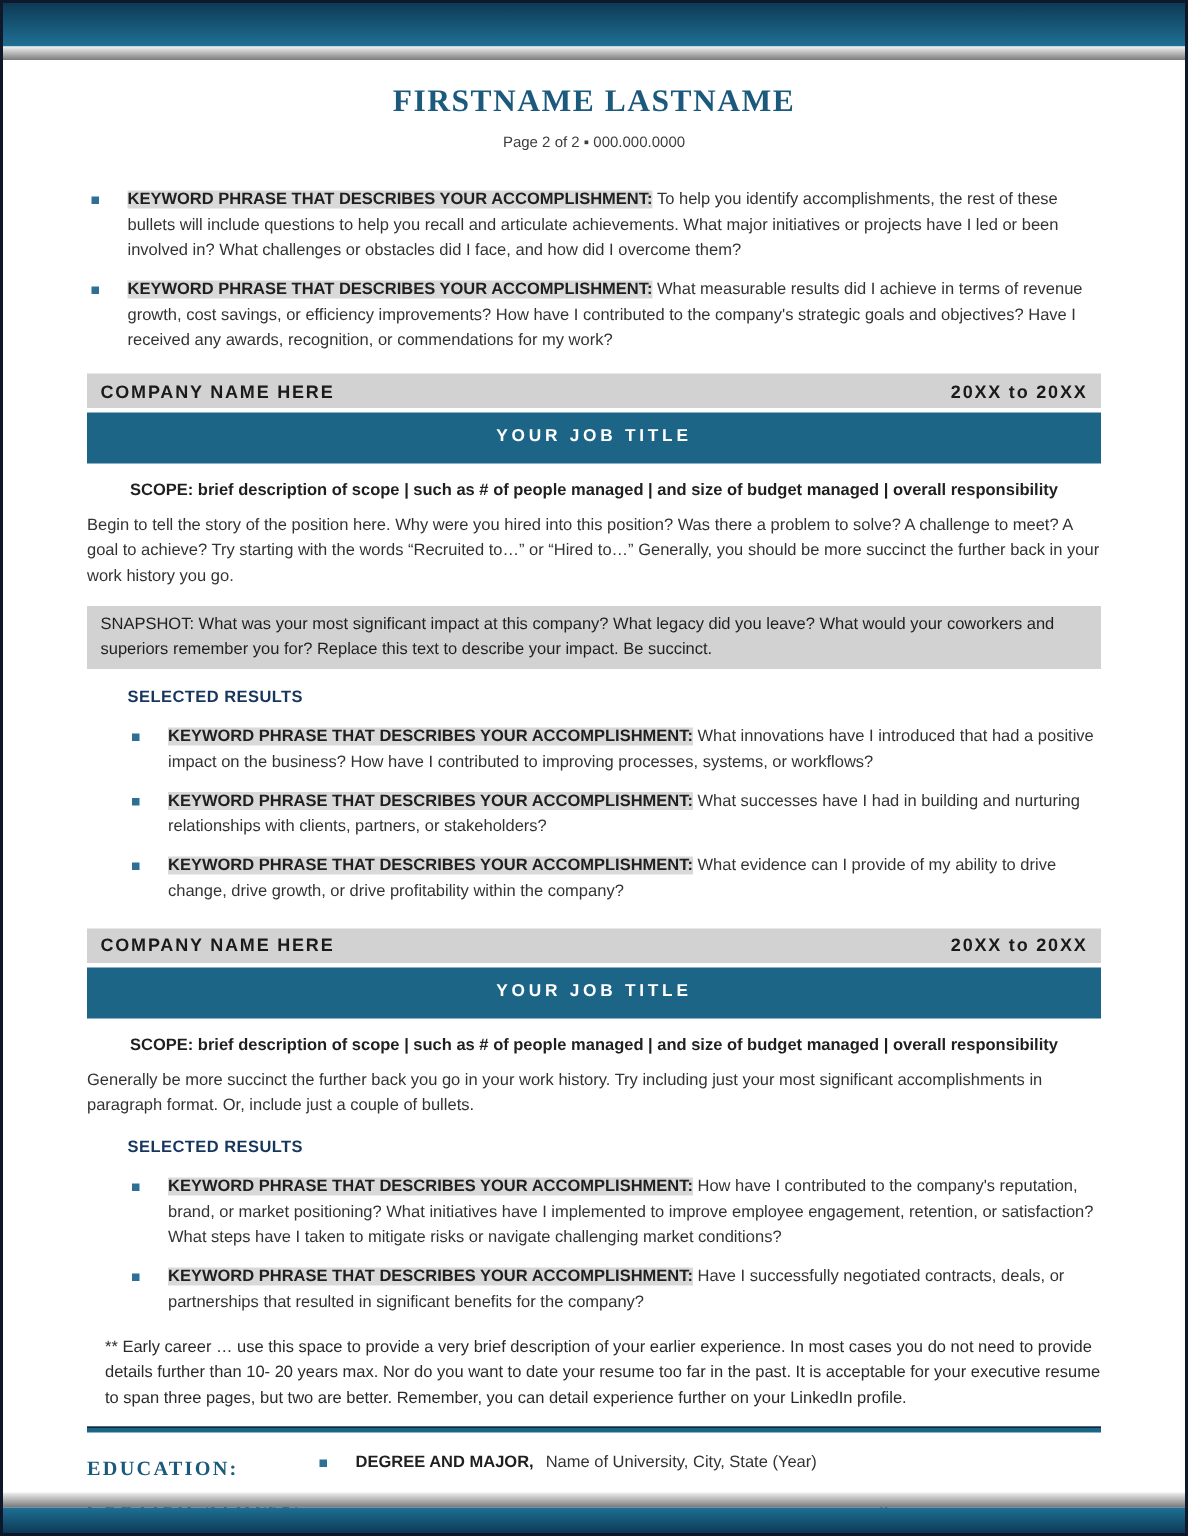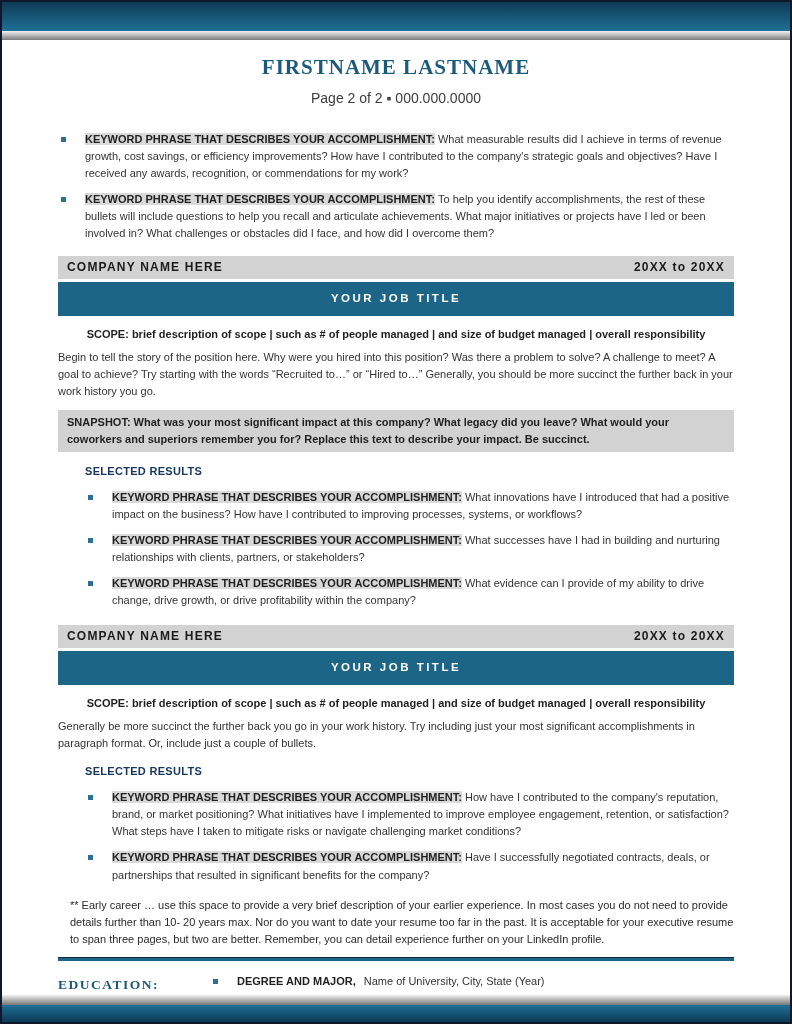--- a/index.html
+++ b/index.html
@@ -14,21 +14,21 @@
   .stripe-bottom { position:absolute; left:0; right:0; bottom:17px; height:10px; background:linear-gradient(#efefef,#777777); }
   .band-bottom { position:absolute; left:0; right:0; bottom:0; height:17px; background:linear-gradient(#1f7095,#0d3a55); }
 
   .content { padding:0 56px; color:#333333; font-size:11px; line-height:1.55; }
 
   .header { text-align:center; padding-top:11px; }
   .name {
     font-family:"Liberation Serif", serif; font-weight:bold;
     font-size:21px; letter-spacing:1px; color:#1b5a7d;
   }
-  .page-info { font-size:14px; color:#3c3c3c; margin-top:4px; }
+  .page-info { font-size:10px; color:#3c3c3c; margin-top:4px; }
 
   .intro-bullets { margin-top:22px; }
 
   .bullet-item { position:relative; padding-left:27px; margin-bottom:9px; }
   .bullet-item .sq {
     position:absolute; left:3px; top:6px; width:5px; height:5px; background:#2e6f96;
   }
   .kw { font-weight:bold; background:#d9d9d9; color:#1f1f1f; margin-right:3px; }
   .bt { color:#333333; }
 
@@ -39,21 +39,21 @@
   }
   .title-bar {
     margin-top:3px; height:34px; background:#1d6586; color:#ffffff;
     display:flex; align-items:center; justify-content:center;
     font-weight:bold; font-size:11.5px; letter-spacing:2.5px;
   }
   .scope { margin-top:10px; text-align:center; font-weight:bold; color:#1f1f1f; }
   .job-par { margin-top:6px; }
   .snapshot {
     margin-top:10px; background:#d2d2d2; padding:4px 9px;
-    font-weight:bold; color:#1f1f1f;
+    font-weight:normal; color:#1f1f1f;
   }
   .sel-results {
     margin-top:11px; margin-left:27px; font-weight:bold;
     color:#17365d; letter-spacing:0.3px;
   }
   .job-bullets { margin-top:9px; margin-left:27px; }
 
   .early-note { margin-top:13px; color:#2a2a2a;margin-left:12px; }
 
   .divider { margin-top:9px; height:4px; background:#1d6586; border-top:1.5px solid #11293a; }
@@ -77,25 +77,25 @@
   <div class="content">
 
     <div class="header">
       <div class="name">FIRSTNAME LASTNAME</div>
       <div class="page-info">Page 2 of 2 ▪ 000.000.0000</div>
     </div>
 
     <div class="intro-bullets">
       <div class="bullet-item">
         <span class="sq"></span>
-        <span class="kw">KEYWORD PHRASE THAT DESCRIBES YOUR ACCOMPLISHMENT:</span><span class="bt">What measurable results did I achieve in terms of revenue growth, cost savings, or efficiency improvements? How have I contributed to the company's strategic goals and objectives? Have I received any awards, recognition, or commendations for my work?</span>
+        <span class="kw">KEYWORD PHRASE THAT DESCRIBES YOUR ACCOMPLISHMENT:</span><span class="bt">To help you identify accomplishments, the rest of these bullets will include questions to help you recall and articulate achievements. What major initiatives or projects have I led or been involved in? What challenges or obstacles did I face, and how did I overcome them?</span>
       </div>
       <div class="bullet-item">
         <span class="sq"></span>
-        <span class="kw">KEYWORD PHRASE THAT DESCRIBES YOUR ACCOMPLISHMENT:</span><span class="bt">To help you identify accomplishments, the rest of these bullets will include questions to help you recall and articulate achievements. What major initiatives or projects have I led or been involved in? What challenges or obstacles did I face, and how did I overcome them?</span>
+        <span class="kw">KEYWORD PHRASE THAT DESCRIBES YOUR ACCOMPLISHMENT:</span><span class="bt">What measurable results did I achieve in terms of revenue growth, cost savings, or efficiency improvements? How have I contributed to the company's strategic goals and objectives? Have I received any awards, recognition, or commendations for my work?</span>
       </div>
     </div>
 
     <div>
       <div class="company-bar">
         <span>COMPANY NAME HERE</span>
         <span>20XX to 20XX</span>
       </div>
       <div class="title-bar">
         <span>YOUR JOB TITLE</span>

